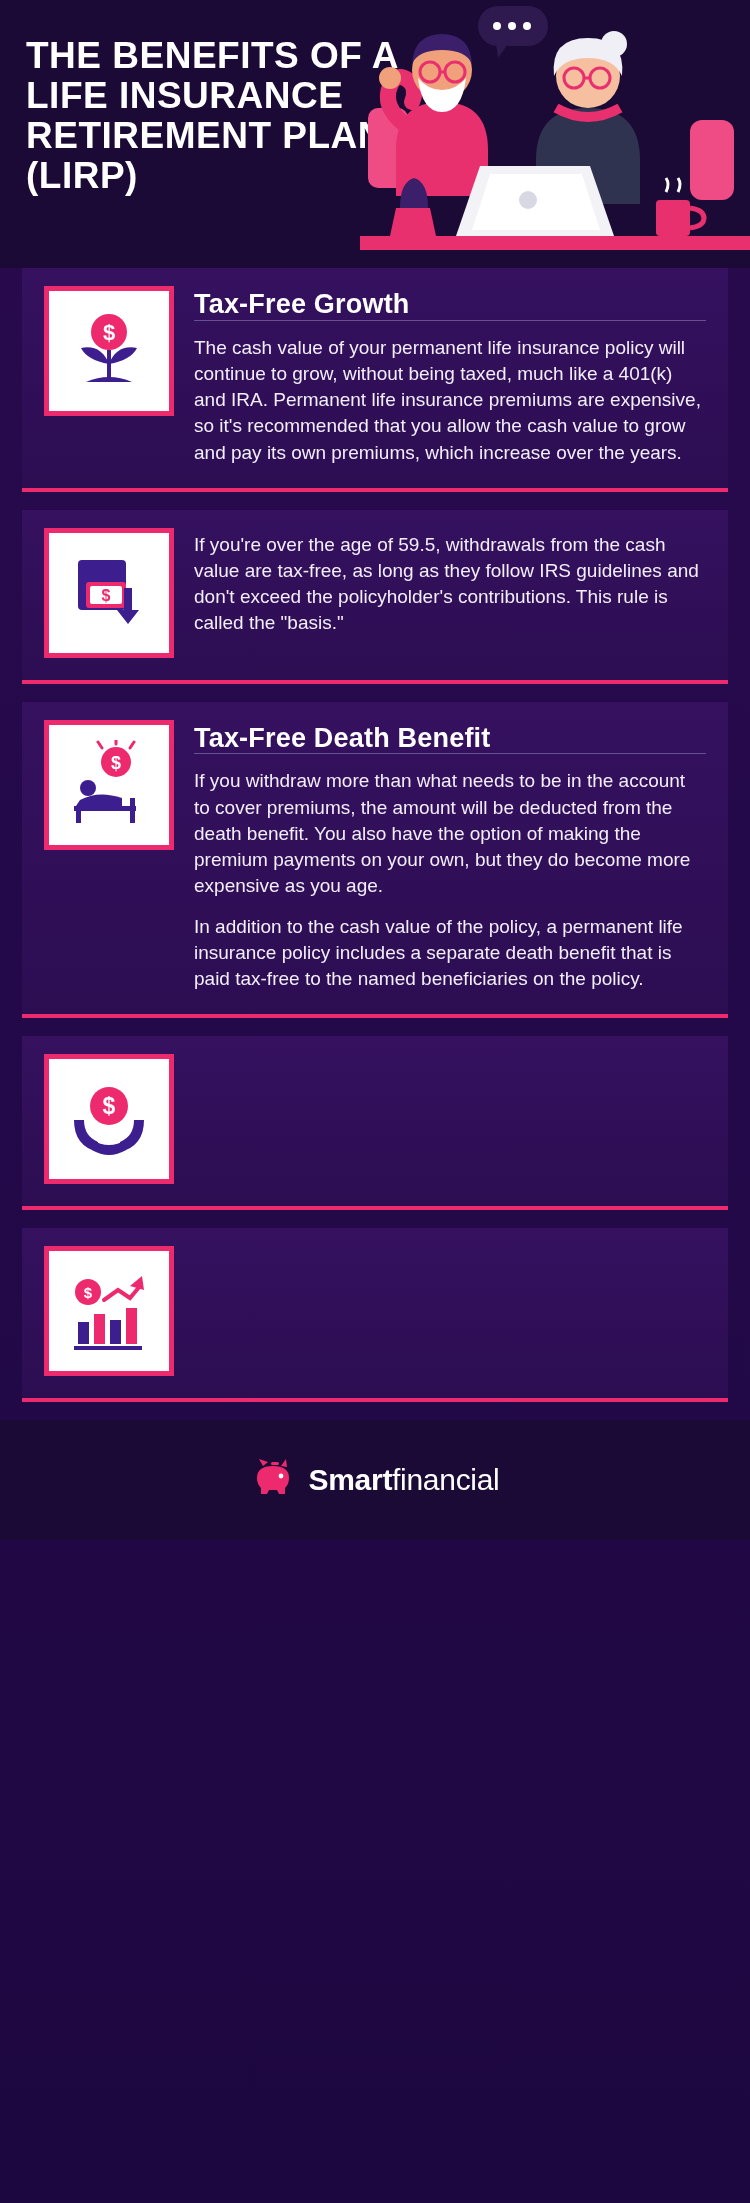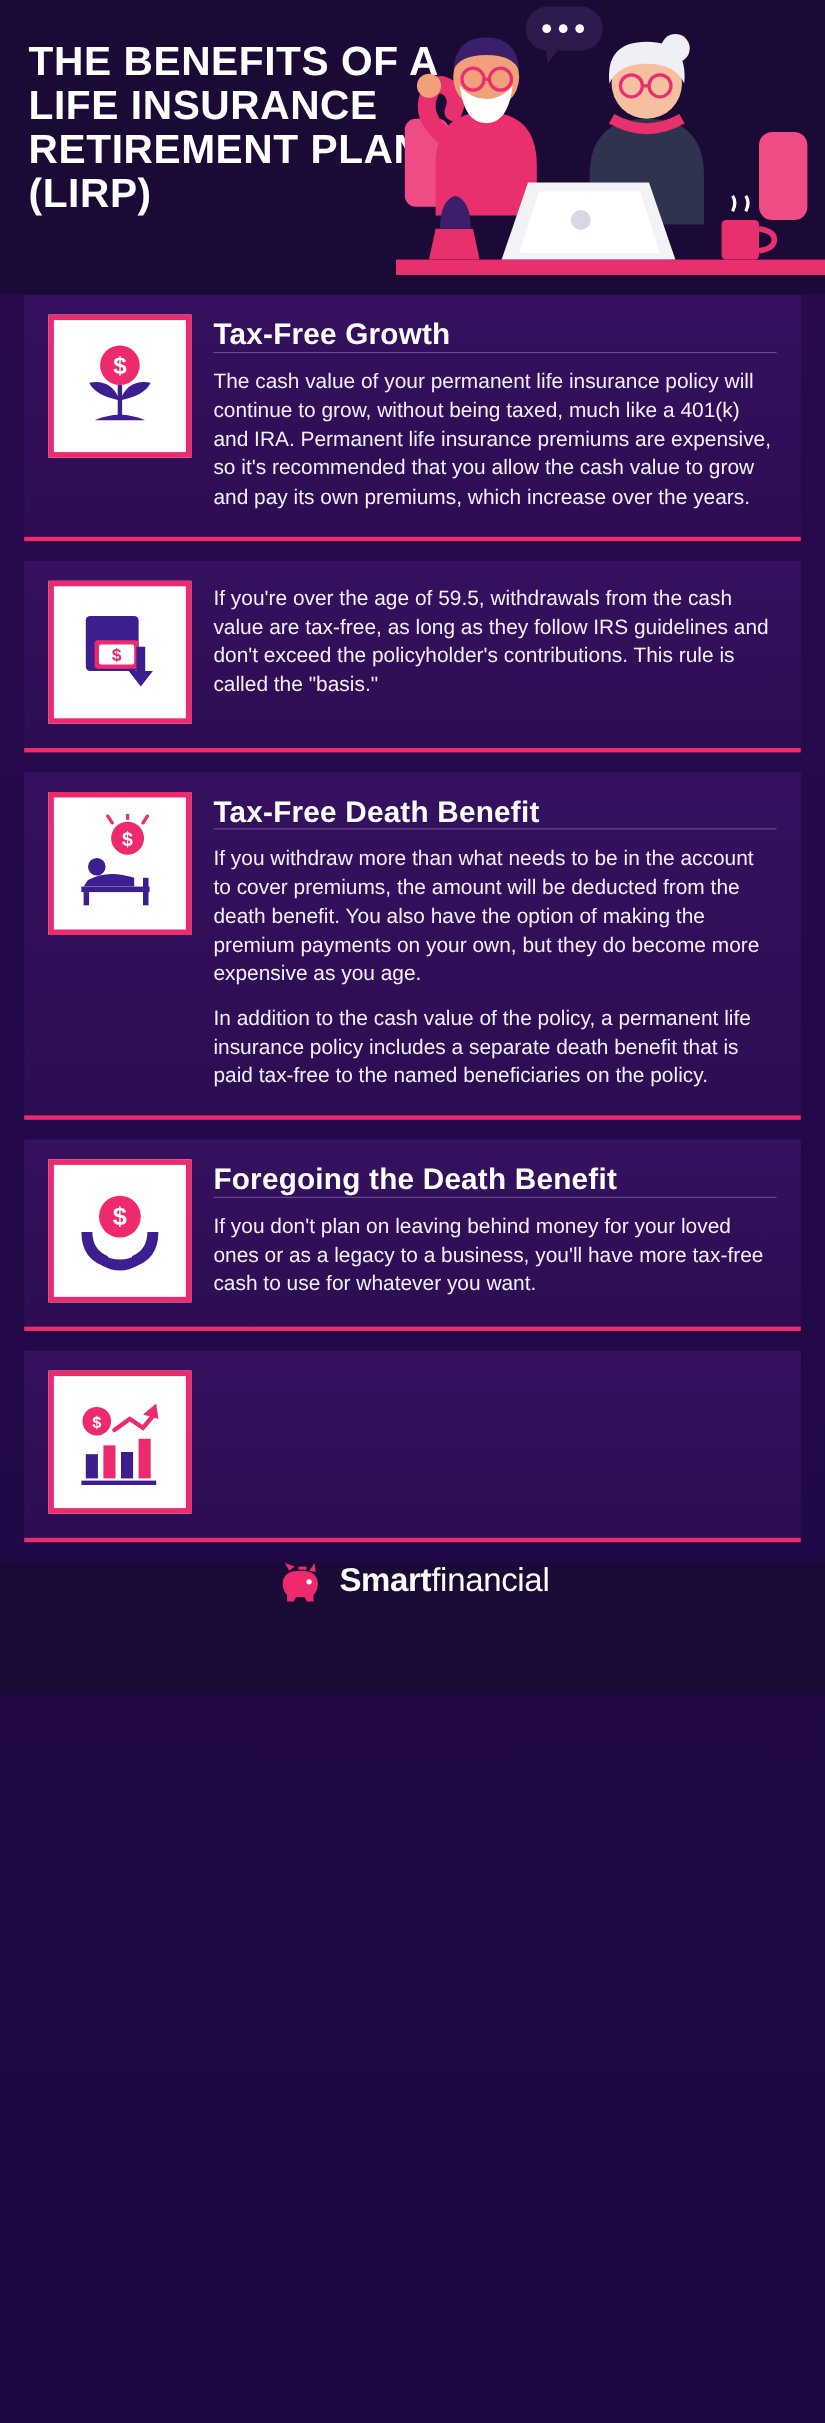--- a/index.html
+++ b/index.html
@@ -97,21 +97,21 @@
     color: #f3eefb;
     margin-bottom: 14px;
   }
   .section-para:last-child { margin-bottom: 0; }
 
   
   .footer {
     height: 120px;
     background: #1b0a35;
     display: flex;
-    align-items: flex-start;
+    align-items: center;
     justify-content: center;
     gap: 12px;
   }
   .footer-logo-mark { display: block; }
   .footer-wordmark {
     font-size: 30px;
     font-weight: bold;
     letter-spacing: -0.3px;
     color: #ffffff;
   }
@@ -241,24 +241,20 @@
 
   <div class="section">
     <div class="icon-box">
       <svg viewBox="0 0 90 90" width="90" height="90" xmlns="http://www.w3.org/2000/svg">
         <circle cx="45" cy="32" r="19" fill="#ee2a6e"></circle>
         <text x="45" y="40" font-size="23" font-family="Liberation Sans, sans-serif" font-weight="bold" fill="#ffffff" text-anchor="middle">$</text>
         <path d="M10 46 q0 26 24 32 l0 -10 q-14 -6 -14 -22z" fill="#3c1e8f"></path>
         <path d="M80 46 q0 26 -24 32 l0 -10 q14 -6 14 -22z" fill="#3c1e8f"></path>
         <path d="M28 66 q17 10 34 0 l0 10 q-17 10 -34 0z" fill="#3c1e8f"></path>
       </svg>
-    </div>
-    <div class="section-body">
-      <div class="section-title">Foregoing the Death Benefit</div>
-      <p class="section-para">If you don't plan on leaving behind money for your loved ones or as a legacy to a business, you'll have more tax-free cash to use for whatever you want.</p>
     </div>
   </div>
 
   <div class="section">
     <div class="icon-box">
       <svg viewBox="0 0 90 90" width="90" height="90" xmlns="http://www.w3.org/2000/svg">
         <circle cx="24" cy="26" r="13" fill="#ee2a6e"></circle>
         <text x="24" y="32" font-size="15" font-family="Liberation Sans, sans-serif" font-weight="bold" fill="#ffffff" text-anchor="middle">$</text>
         <path d="M40 34 l14 -10 l12 8 l10 -12" stroke="#ee2a6e" stroke-width="4" fill="none" stroke-linecap="round"></path>
         <polygon points="78,10 80,24 66,20" fill="#ee2a6e"></polygon>

